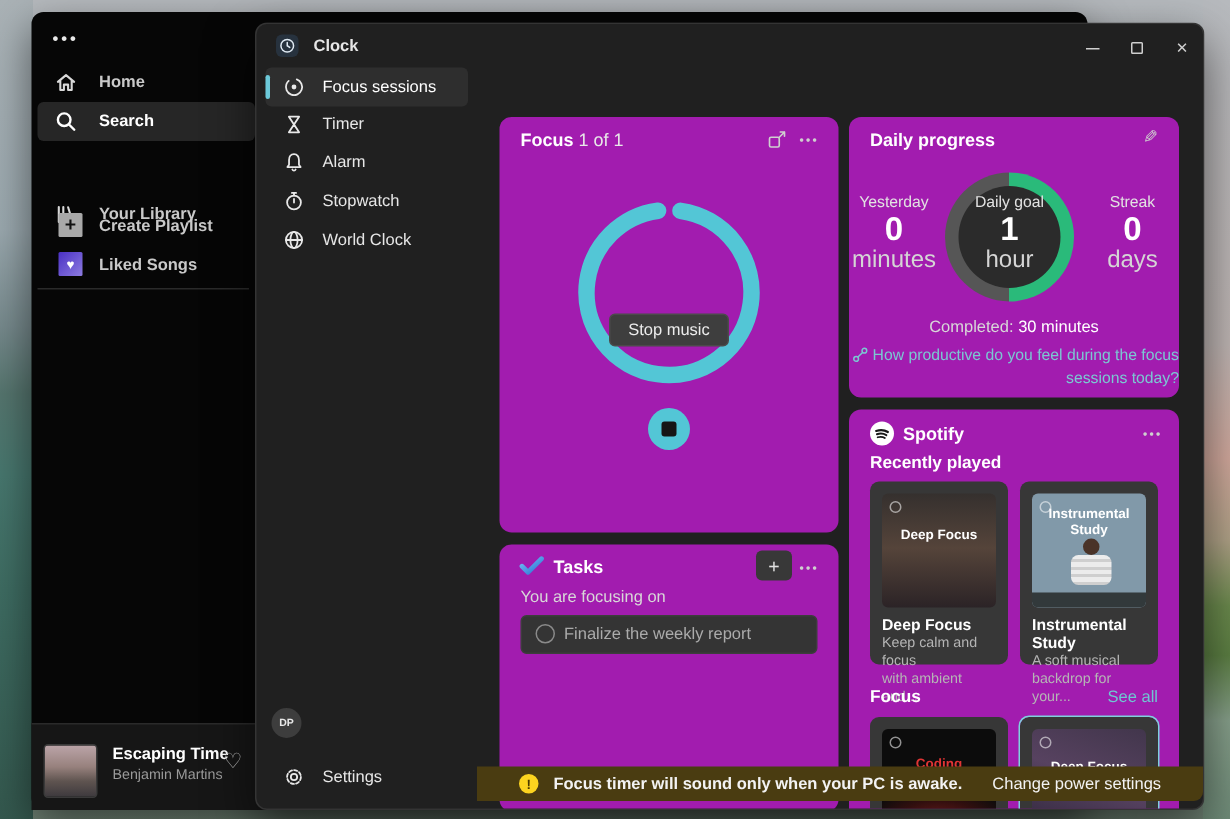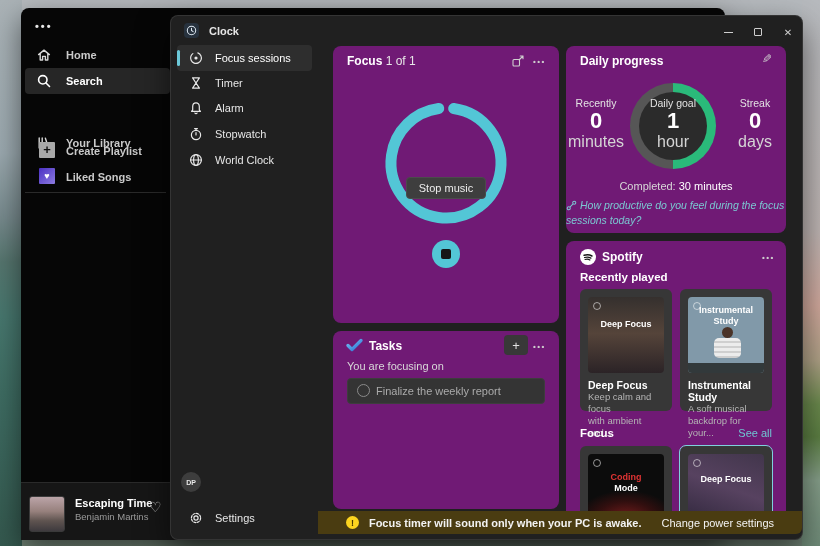--- a/index.html
+++ b/index.html
@@ -47,21 +47,21 @@
   .nav-label { font-size:11px; color:#e6e6e6; }
   .nav-item-box { left:6px; width:135px; height:26px; border-radius:4px; }
   .nav-selected { background:#2e2e2e; }
   .nav-accent { left:0; top:5px; width:3px; height:16px; border-radius:2px; background:#6cc9d9; }
   .nav-icon { stroke:#e8e8e8; stroke-width:1.2; fill:none; stroke-linecap:round; stroke-linejoin:round; }
   .clock-app-icon { width:15px; height:15px; border-radius:4px; background:#27323e; display:flex; align-items:center; justify-content:center; }
   .dp-avatar { width:20px; height:20px; border-radius:50%; background:#3d3d3d; color:#e8e8e8; font-size:7px; font-weight:700;
     display:flex; align-items:center; justify-content:center; }
 
   
-  .panel { background:#701a75; border-radius:8px; }
+  .panel { background:#a21caf; border-radius:8px;margin-top:32px; }
   .panel-title { font-size:12px; font-weight:700; color:#fff; }
   .more-dots { color:#cfcfcf; font-size:8px; letter-spacing:1.5px; font-weight:700; }
 
   
   .focus-sub { font-weight:400; color:#e8e8e8; }
   .time-big { font-size:30px; font-weight:400; color:#fff; letter-spacing:.5px; }
   .stop-music-btn { background:#3e3e3e; border:1px solid #4b4b4b; border-radius:4px; color:#ececec; font-size:11px; padding:4px 12px; }
   .stop-circle { width:28px; height:28px; border-radius:50%; background:#53c6d6; display:flex; align-items:center; justify-content:center; }
   .stop-square { width:10px; height:10px; border-radius:2px; background:#161616; }
 
@@ -75,21 +75,21 @@
 
   
   .ring { border-radius:50%; }
   .ring-hole { border-radius:50%; background:#2b2b2b; }
   .dp-col { width:56px; text-align:center; }
   .dp-label { font-size:10.5px; color:#e2e2e2; }
   .dp-value { font-size:22px; font-weight:700; color:#fff; line-height:24px; }
   .dp-unit { font-size:16px; color:#d5d5d5; }
   .completed-line { width:100%; text-align:center; font-size:11px; color:#d8d8d8; }
   .completed-strong { font-weight:400; color:#fff; }
-  .survey { width:100%; text-align:left; font-size:10.5px; color:#7bc8d2; line-height:15px;font-style:italic; }
+  .survey { width:100%; text-align:right; font-size:10.5px; color:#7bc8d2; line-height:15px; }
 
   
   .sp-logo { width:16px; height:16px; border-radius:50%; background:#ffffff; }
   .section-label { font-size:11.5px; font-weight:700; color:#fff; }
   .see-all { font-size:11px; color:#6fc6d2; }
   .card { width:92px; background:#373737; border-radius:6px; padding:8px; }
   .card-art { width:76px; height:76px; border-radius:4px; position:relative; overflow:hidden; }
   .card-title { font-size:10.5px; font-weight:700; color:#fff; margin-top:6px; }
   .card-desc { font-size:9.5px; color:#b5b5b5; line-height:12px; }
   .art-label { position:absolute; width:100%; text-align:center; color:#fff; font-size:9px; font-weight:700; line-height:11px; }
@@ -279,21 +279,21 @@
 
     <div class="abs ring" style="left:64px; top:37px; width:86px; height:86px; background:conic-gradient(#2aba7a 0deg 180deg, #565656 180deg 360deg);"></div>
     <div class="abs ring-hole" style="left:73px; top:46px; width:68px; height:68px;"></div>
 
     <div class="abs dp-col" style="left:79px; top:51px; width:56px;">
       <div class="dp-label">Daily goal</div>
       <div class="dp-value">1</div>
       <div class="dp-unit">hour</div>
     </div>
     <div class="abs dp-col" style="left:2px; top:51px;">
-      <div class="dp-label">Recently</div>
+      <div class="dp-label">Yesterday</div>
       <div class="dp-value">0</div>
       <div class="dp-unit">minutes</div>
     </div>
     <div class="abs dp-col" style="left:161px; top:51px;">
       <div class="dp-label">Streak</div>
       <div class="dp-value">0</div>
       <div class="dp-unit">days</div>
     </div>
 
     <div class="abs completed-line" style="top:134px;">

